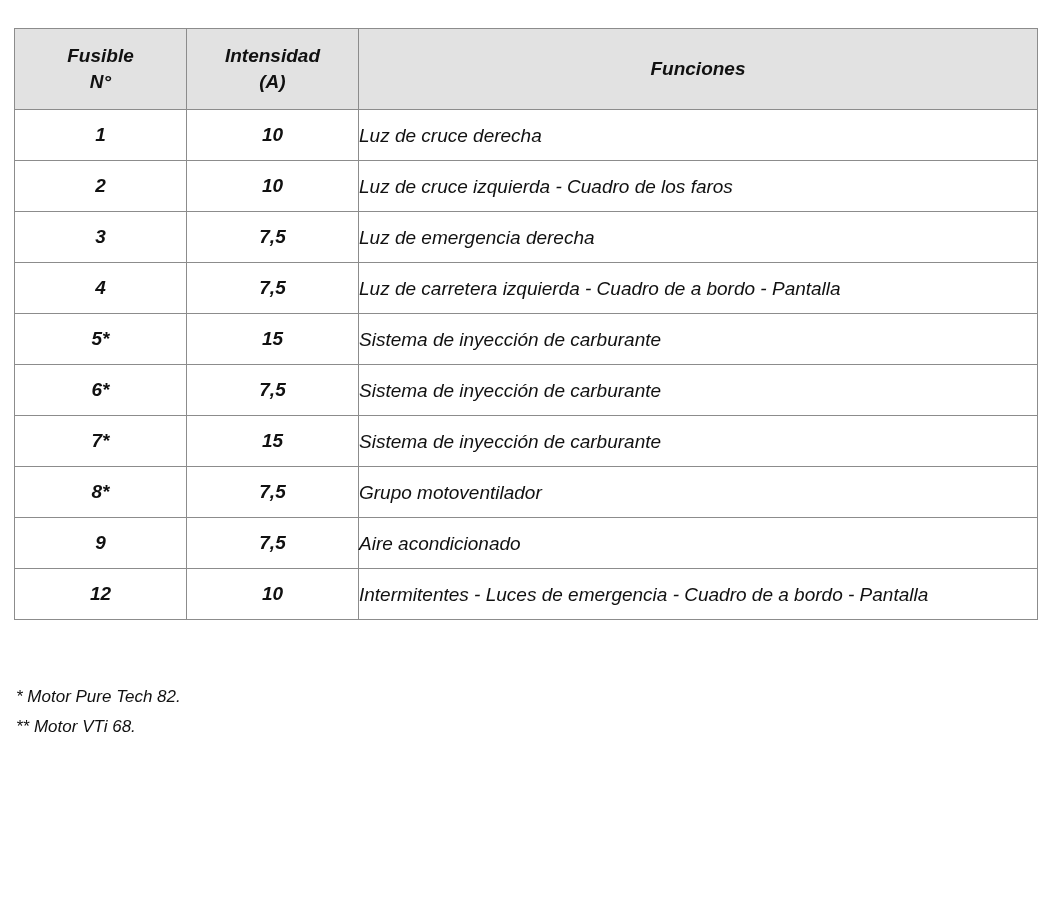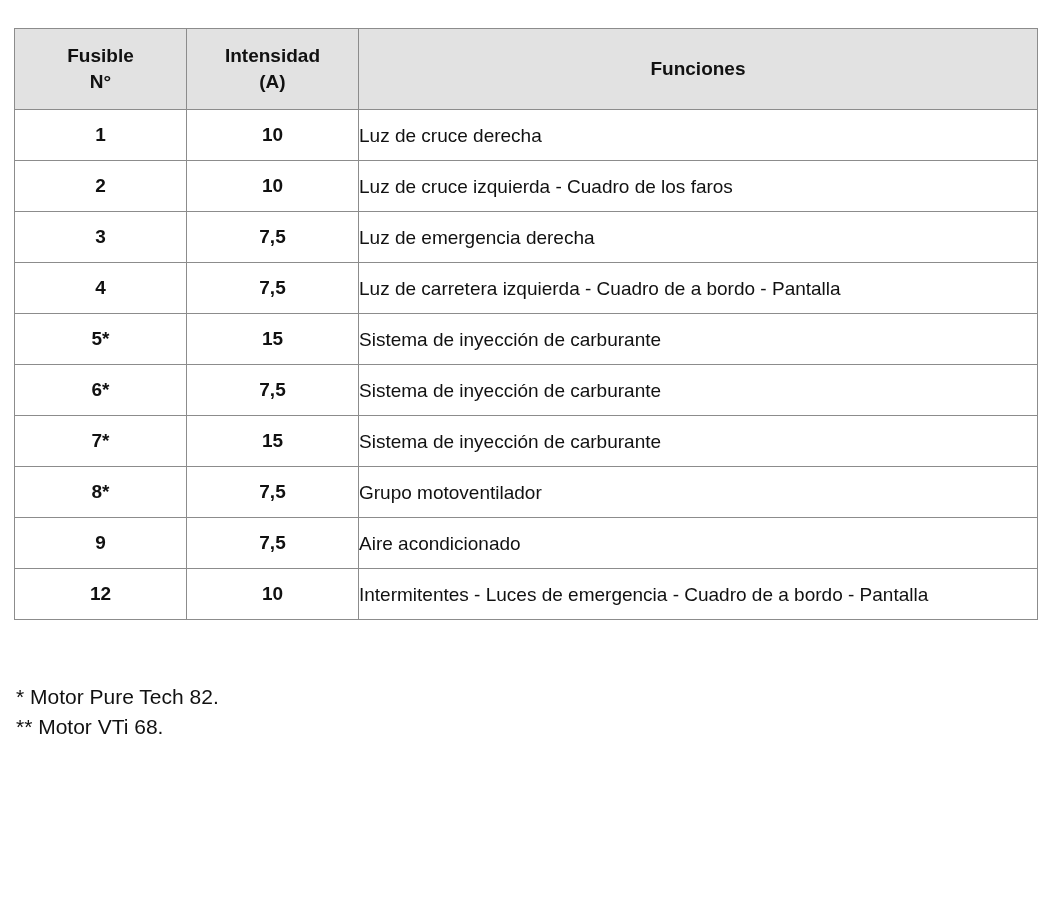--- a/index.html
+++ b/index.html
@@ -13,20 +13,21 @@
     font-family: "Liberation Sans", sans-serif;
     color: #1a1a1a;
     overflow: hidden;
   }
   .page {
     position: relative;
     width: 1053px;
     height: 897px;
     box-sizing: border-box;
     padding: 28px 16px 16px 14px;
+    font-style: italic;
   }
   table.fuse-table {
     border-collapse: collapse;
     width: 1023px;
     table-layout: fixed;
   }
   table.fuse-table th,
   table.fuse-table td {
     border: 1px solid #8c8c8c;
     padding: 0;
@@ -62,21 +63,21 @@
     vertical-align: middle;
     padding: 6px 14px 6px 13px;
     line-height: 27px;
     font-weight: normal;
   }
   tr.tall td { height: 72px; }
 
   .notes {
     margin-top: 62px;
     padding-left: 2px;
-    font-size: 21px;
+    font-size: 17px;
     line-height: 30px;
     color: #111111;
   }
   .notes div { white-space: pre; }
 </style>
 </head>
 <body>
 
 <div class="page">
 

